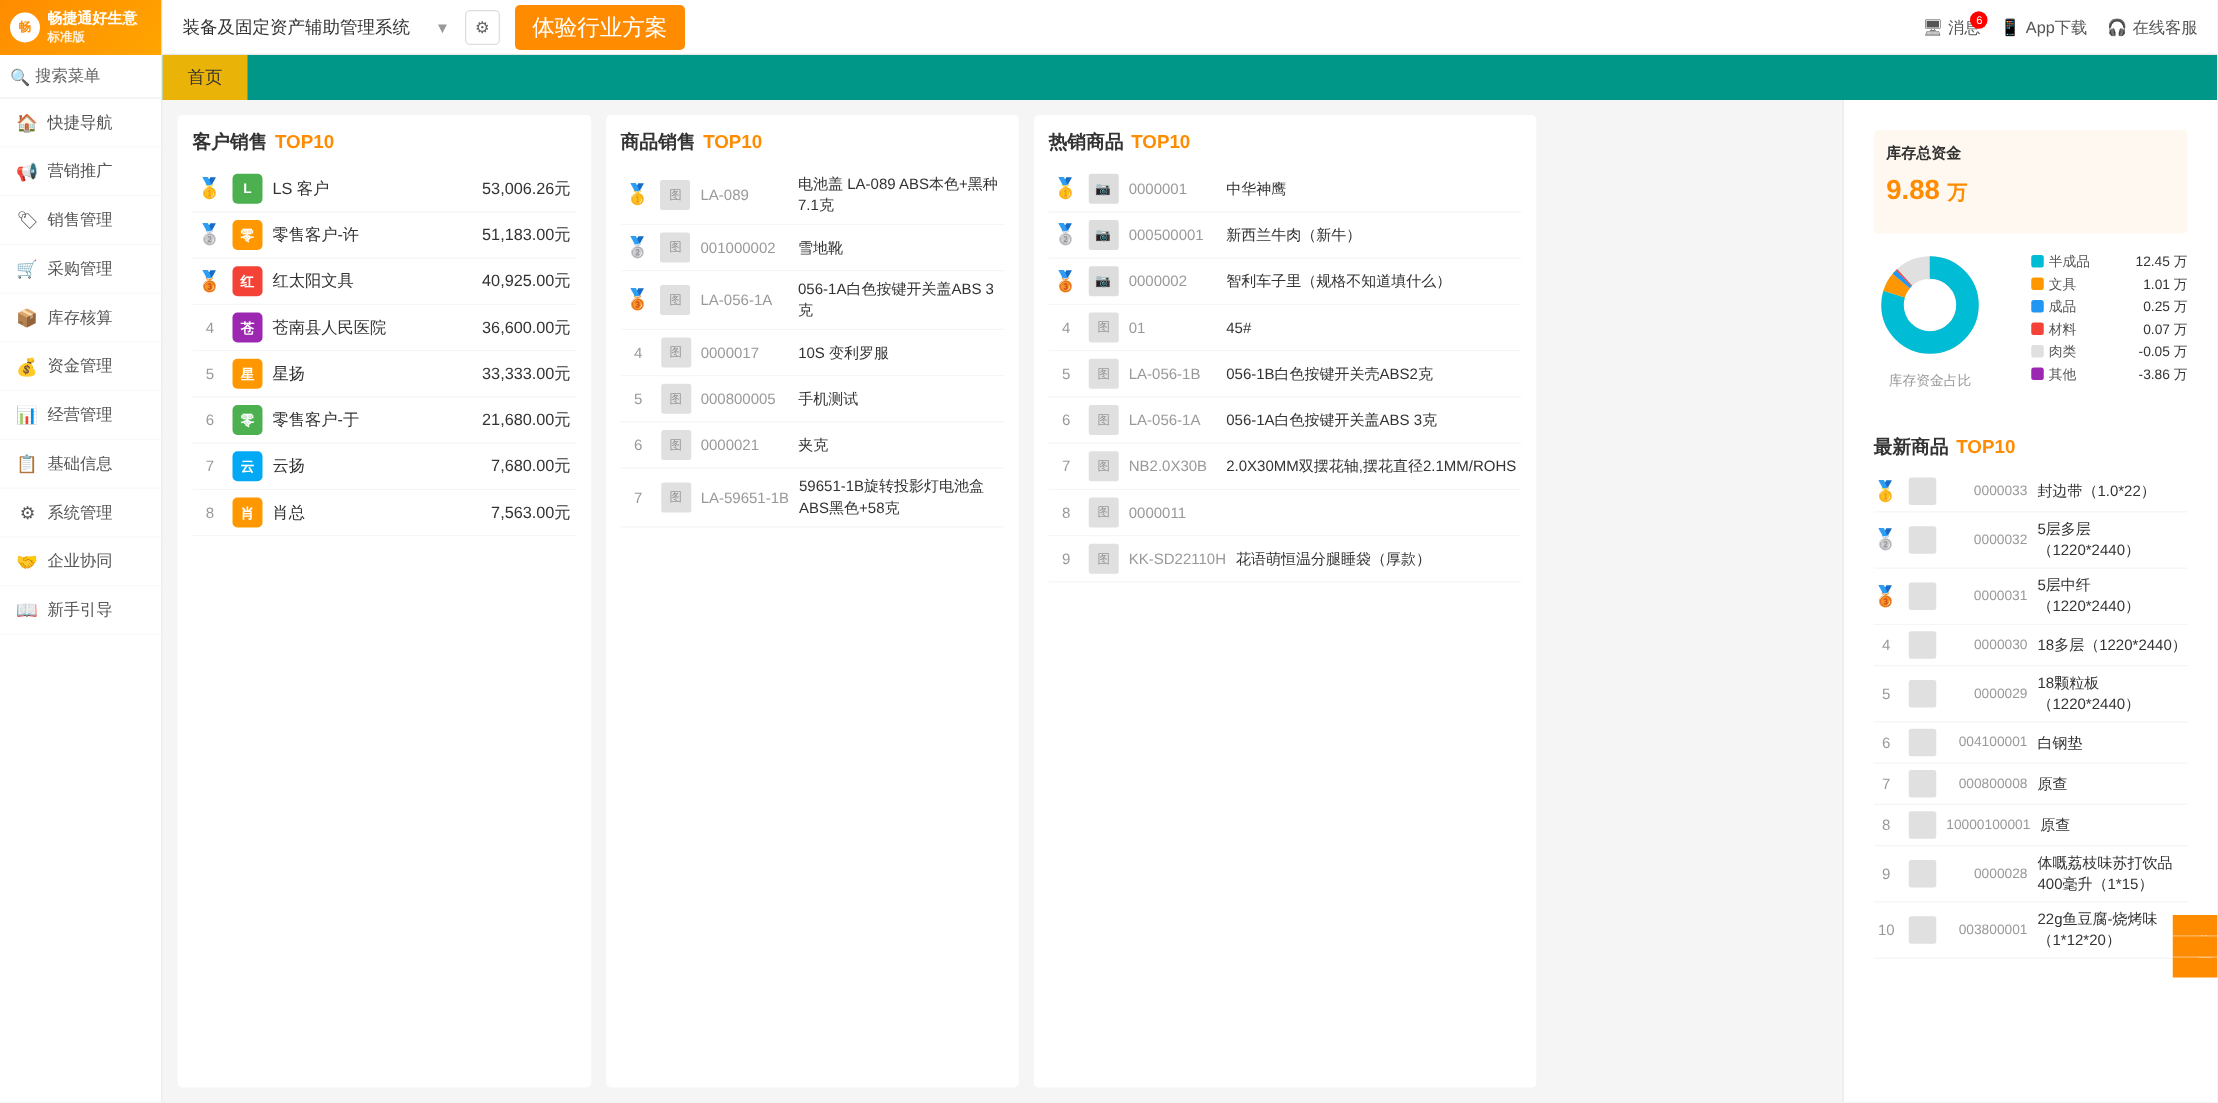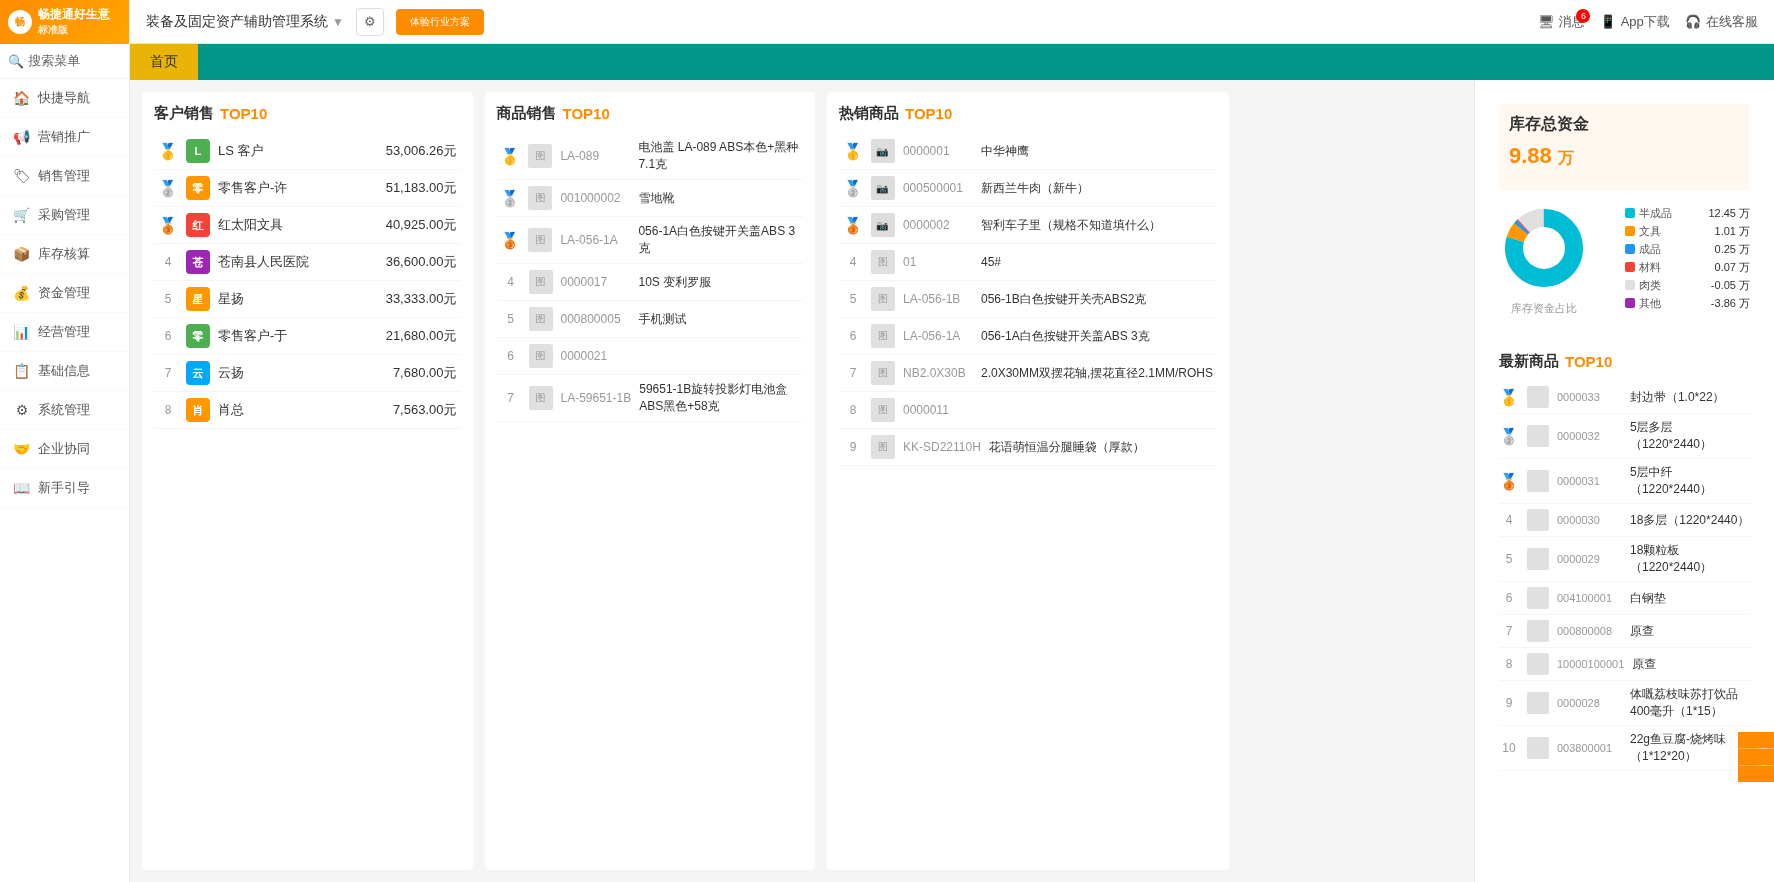--- a/index.html
+++ b/index.html
@@ -67,39 +67,39 @@
     .topbar {
       height: 44px;
       background: #fff;
       display: flex;
       align-items: center;
       padding: 0 16px;
       border-bottom: 1px solid #e8e8e8;
       gap: 12px;
     }
     .topbar-dropdown {
-      display: flex; align-items: center; gap: 4px;
+      display: flex; align-items: center; gap: 20px;
       cursor: pointer;
       text-align: right;
     }
     .topbar-gear {
       width: 28px; height: 28px;
       border: 1px solid #ddd;
       border-radius: 4px;
       display: flex; align-items: center; justify-content: center;
       cursor: pointer; color: #666;
     }
     .topbar-trial-btn {
       background: #ff8c00;
       color: #fff;
       border: none;
       padding: 6px 14px;
       border-radius: 4px;
       cursor: pointer;
-      font-size: 10px;
+      font-size: 18px;
     }
     .topbar-right {
       margin-left: auto;
       display: flex; align-items: center; gap: 16px;
       color: #555; font-size: 13px;
     }
     .topbar-badge {
       position: relative; display: inline-flex; align-items: center; gap: 4px;
     }
     .badge-dot {
@@ -193,21 +193,21 @@
     }
     .product-code { color: #999; font-size: 12px; min-width: 70px; flex-shrink: 0; }
     .product-name { flex: 1; color: #333; font-size: 12px; }
 
     
     .two-col { display: flex; gap: 12px; }
     .two-col .card { flex: 1; }
 
     
     .inventory-title {
-      font-size: 16px; font-weight: bold; color: #333;
+      font-size: 12px; font-weight: bold; color: #333;
       margin-bottom: 8px;
     }
     .inventory-amount {
       font-size: 22px; font-weight: bold; color: #333;
       margin-bottom: 12px;
     }
     .inventory-amount span { color: #ff8c00; }
 
     .donut-container {
       display: flex; align-items: center; gap: 16px;
@@ -228,21 +228,21 @@
     .legend-value { color: #333; font-weight: 500; }
     .inventory-footer { font-size: 11px; color: #999; margin-top: 8px; }
 
     
     .new-product-row {
       display: flex; align-items: center; gap: 8px;
       padding: 5px 0;
       border-bottom: 1px solid #f5f5f5;
     }
     .new-product-img { width: 22px; height: 22px; background: #e0e0e0; border-radius: 2px; flex-shrink: 0; }
-    .new-product-code { color: #999; font-size: 11px; min-width: 65px; flex-shrink: 0; }
+    .new-product-code { color: #999; font-size: 11px; min-width: 65px; flex-shrink: 0; text-align: right; }
     .new-product-name { flex: 1; color: #333; font-size: 12px; }
 
     
     ::-webkit-scrollbar { width: 4px; }
     ::-webkit-scrollbar-track { background: #f0f0f0; }
     ::-webkit-scrollbar-thumb { background: #ccc; border-radius: 2px; }
 
     
     .float-buttons {
       position: fixed;
@@ -454,20 +454,21 @@
               <div class="list-row">
     <span class="rank-num">5</span>
     <div class="product-img-placeholder">图</div>
     <span class="product-code">000800005</span>
     <span class="product-name">手机测试</span>
   </div>
               <div class="list-row">
     <span class="rank-num">6</span>
     <div class="product-img-placeholder">图</div>
     <span class="product-code">0000021</span>
+    <span class="product-name">夹克</span>
   </div>
               <div class="list-row">
     <span class="rank-num">7</span>
     <div class="product-img-placeholder">图</div>
     <span class="product-code">LA-59651-1B</span>
     <span class="product-name">59651-1B旋转投影灯电池盒ABS黑色+58克</span>
   </div>
             </div>
         </div>
       </div>

